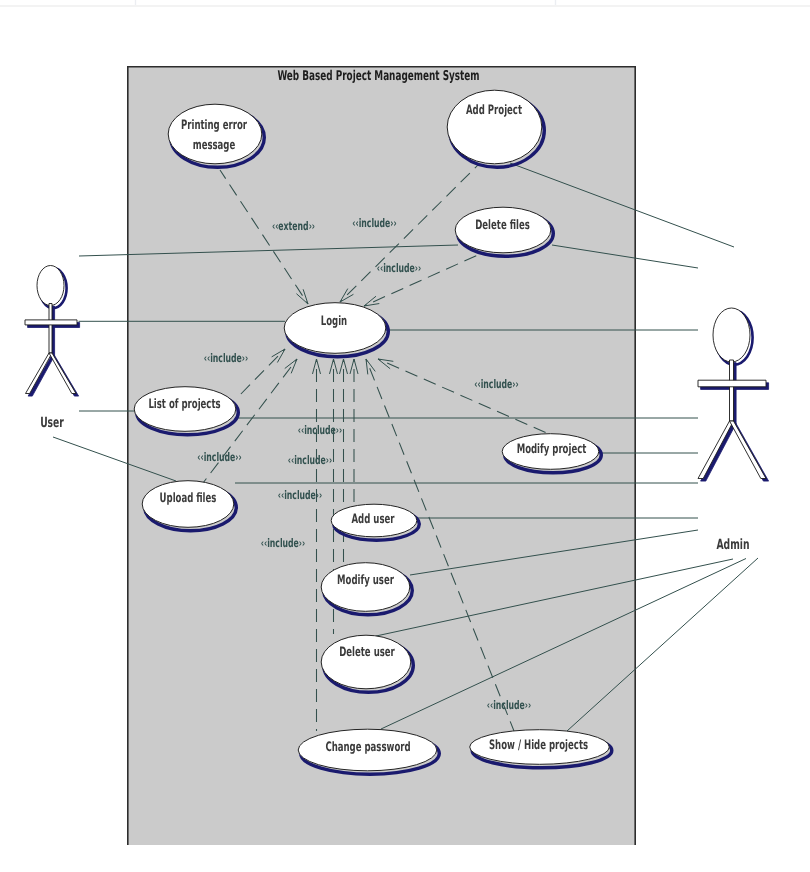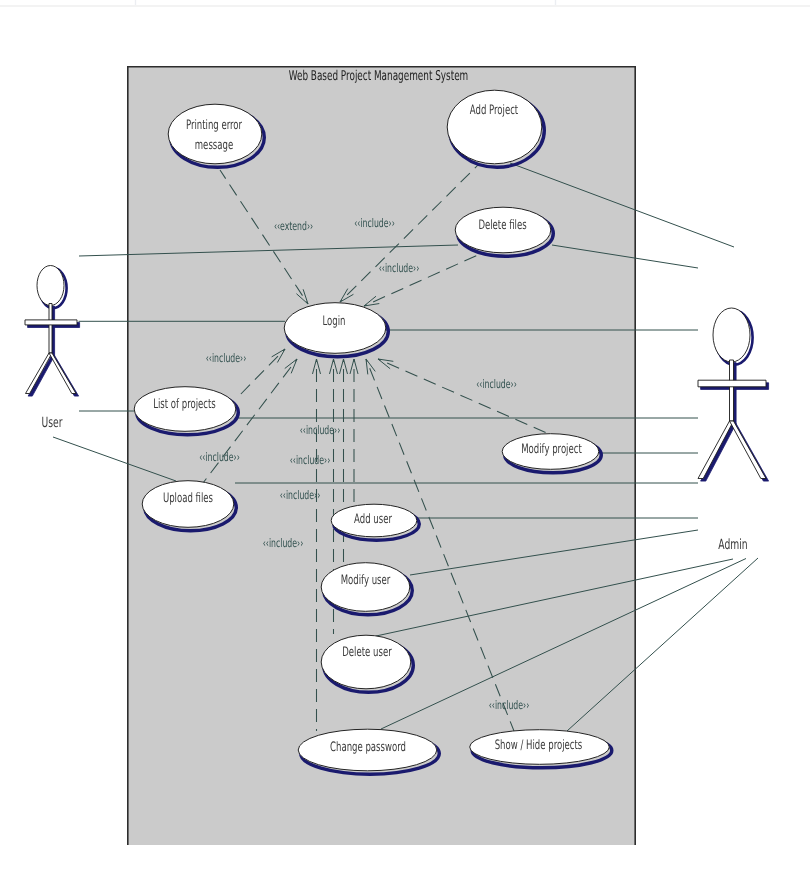--- a/index.html
+++ b/index.html
@@ -1,19 +1,19 @@
 <!DOCTYPE html>
 <html><head>
 <meta charset="utf-8">
 <title>Use Case Diagram</title>
 <style>
   html,body{margin:0;padding:0;background:#ffffff;-webkit-font-smoothing:antialiased;
     text-rendering:geometricPrecision;}
   body{width:810px;height:872px;overflow:hidden;font-family:"DejaVu Sans Condensed","DejaVu Sans",sans-serif;}
-  #canvas{position:relative;width:696px;height:872px;}
+  #canvas{position:relative;width:696px;height:872px;font-weight:bold;}
   svg{display:block;}
   .uc-label{font-family:"DejaVu Sans Condensed","DejaVu Sans",sans-serif;font-size:13px;fill:#3a3a3a;}
   .stereo{font-family:"DejaVu Sans Condensed","DejaVu Sans",sans-serif;font-size:11.8px;fill:#32514f;}
   .actor-label{font-family:"DejaVu Sans Condensed","DejaVu Sans",sans-serif;font-size:14px;fill:#3a3a3a;}
   .title{font-family:"DejaVu Sans Condensed","DejaVu Sans",sans-serif;font-size:13.5px;fill:#1d1d1d;}
 </style>
 </head>
 <body>
 
 <div id="canvas">

